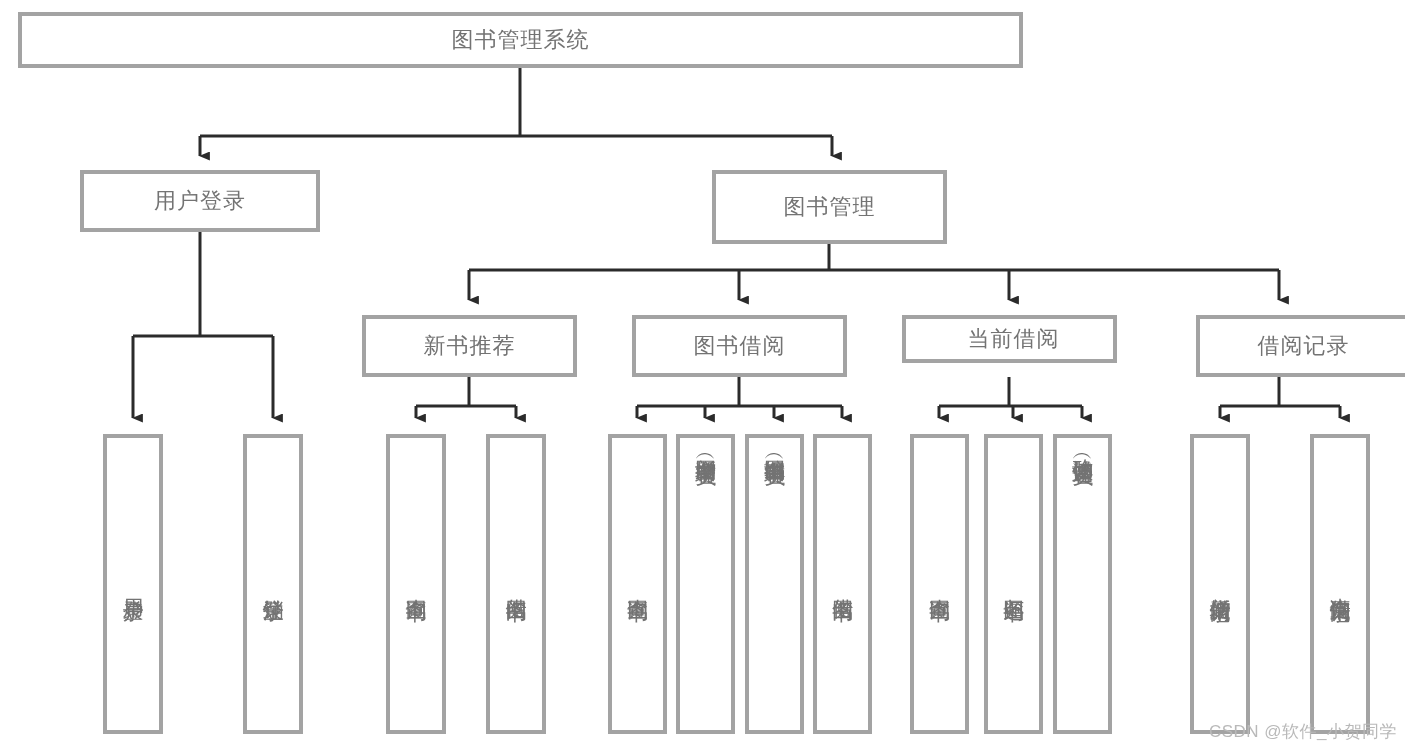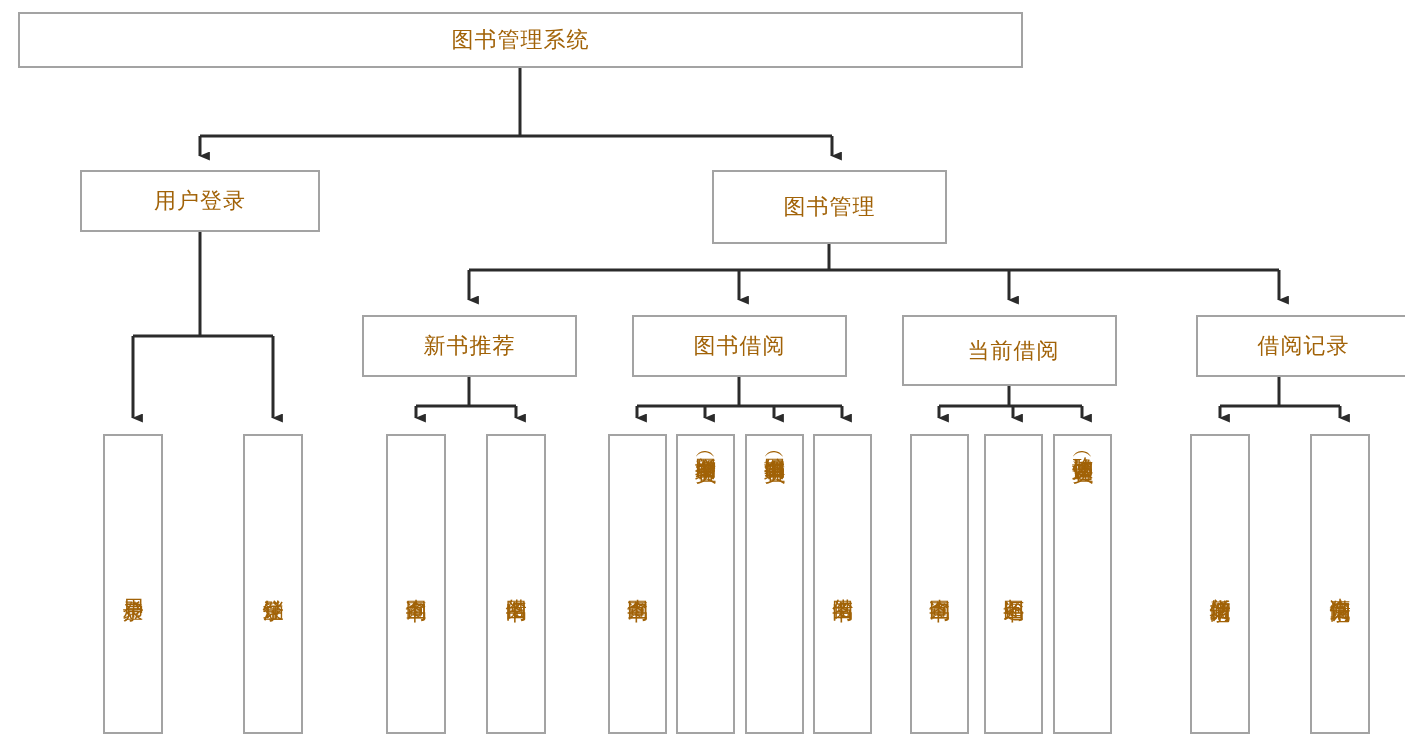--- a/index.html
+++ b/index.html
@@ -22,26 +22,26 @@
   svg#wires {
     position: absolute;
     left: 0;
     top: 0;
     width: 1405px;
     height: 747px;
   }
   .node {
     position: absolute;
     box-sizing: border-box;
-    border: 2px solid #a3a3a3;
+    border: 4px solid #a3a3a3;
     background: #ffffff;
     display: flex;
     align-items: center;
     justify-content: center;
-    color: #a16207;
+    color: #737373;
   }
   .node.h {
     font-size: 22px;
     letter-spacing: 1px;
   }
   .node.v {
     font-size: 21px;
     letter-spacing: 1px;
   }
   .node.v .vtext {
@@ -139,21 +139,21 @@
   </div>
 
   <div class="node h" style="left:362px; top:315px; width:215px; height:62px;">
     <span class="htext">新书推荐</span>
   </div>
 
   <div class="node h" style="left:632px; top:315px; width:215px; height:62px;">
     <span class="htext">图书借阅</span>
   </div>
 
-  <div class="node h" style="left:902px; top:315px; width:215px; height:71px;padding-left:8px;">
+  <div class="node h" style="left:902px; top:315px; width:215px; height:48px;padding-left:8px;">
     <span class="htext">当前借阅</span>
   </div>
 
   <div class="node h" style="left:1172px; top:315px; width:215px; height:62px;margin-left:24px;">
     <span class="htext">借阅记录</span>
   </div>
 
   <div class="node v" style="left:103px; top:434px; width:60px; height:300px;">
     <span class="vtext">用户登录</span>
   </div>
@@ -199,14 +199,15 @@
   </div>
 
   <div class="node v" style="left:1190px; top:434px; width:60px; height:300px;">
     <span class="vtext">新增借阅记录</span>
   </div>
 
   <div class="node v" style="left:1310px; top:434px; width:60px; height:300px;">
     <span class="vtext">查询借阅记录</span>
   </div>
 
+  <div id="watermark">CSDN @软件_小贺同学</div>
 
 </div>
 
 </body></html>

